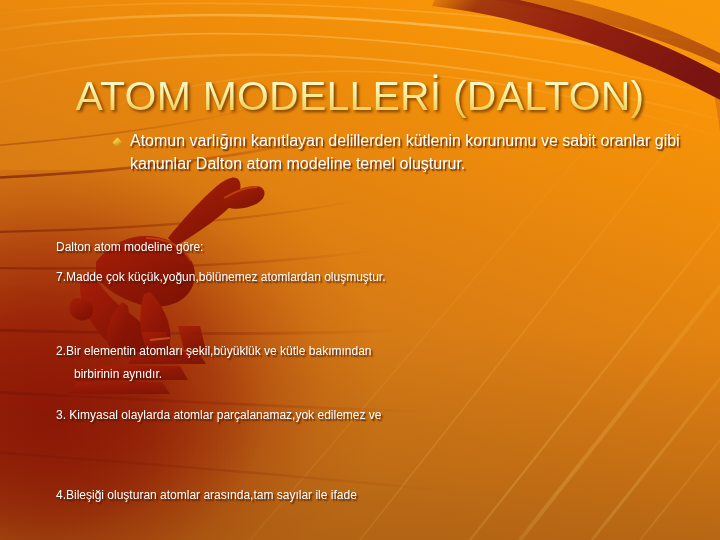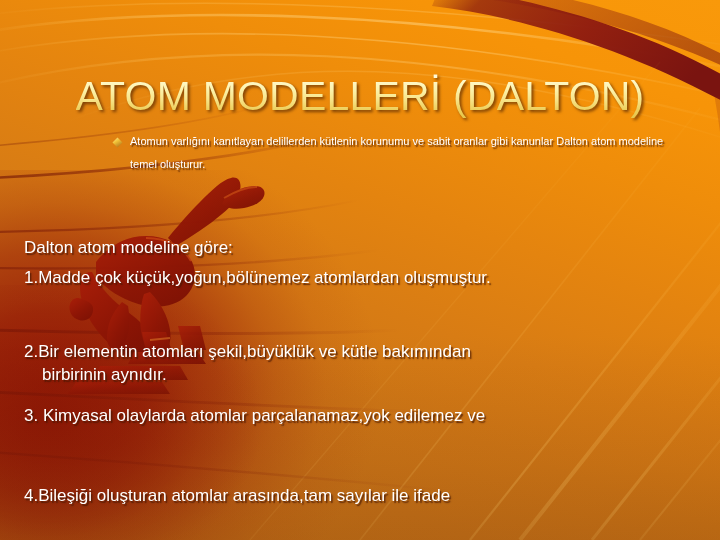--- a/index.html
+++ b/index.html
@@ -131,31 +131,31 @@
     align-items: flex-start;
   }
   .bullet-marker {
     flex: 0 0 auto;
     width: 18px;
     margin-top: 7px;
     line-height: 0;
   }
   .bullet-text {
     flex: 1 1 auto;
-    font-size: 11px;
+    font-size: 16px;
     line-height: 22.5px;
     color: #ffffff;
     text-shadow: 1.6px 1.6px 1.3px rgba(70, 22, 2, 0.78);
   }
 
   .para {
     position: absolute;
-    left: 24px;
+    left: 56px;
     width: 660px;
-    font-size: 17px;
+    font-size: 12px;
     line-height: 23px;
     color: #ffffff;
     text-shadow: 1.6px 1.6px 1.3px rgba(70, 22, 2, 0.80);
   }
   .para .cont {
     display: block;
     padding-left: 18px;
   }
 
   .p-intro { top: 236px; }
@@ -324,21 +324,21 @@
             <path d="M 5.5 0.5 L 10.5 5.5 L 5.5 10.5 L 0.5 5.5 Z" fill="url(#gDia)"></path>
           </svg>
         </span>
         <span class="bullet-text">Atomun varlığını kanıtlayan delillerden kütlenin korunumu ve sabit oranlar gibi kanunlar Dalton atom modeline temel oluşturur.</span>
       </div>
     </div>
 
     <div class="para p-intro">Dalton atom modeline göre:</div>
 
     <div class="para p-1">
-      <span>1.Madde çok küçük,yoğun,bölünemez atomlardan oluşmuştur.</span>
+      <span>7.Madde çok küçük,yoğun,bölünemez atomlardan oluşmuştur.</span>
     </div>
 
     <div class="para p-2">
       <span>2.Bir elementin atomları şekil,büyüklük ve kütle bakımından</span>
       <span class="cont">birbirinin aynıdır.</span>
     </div>
 
     <div class="para p-3">
       <span>3. Kimyasal olaylarda atomlar parçalanamaz,yok edilemez ve</span>
     </div>

